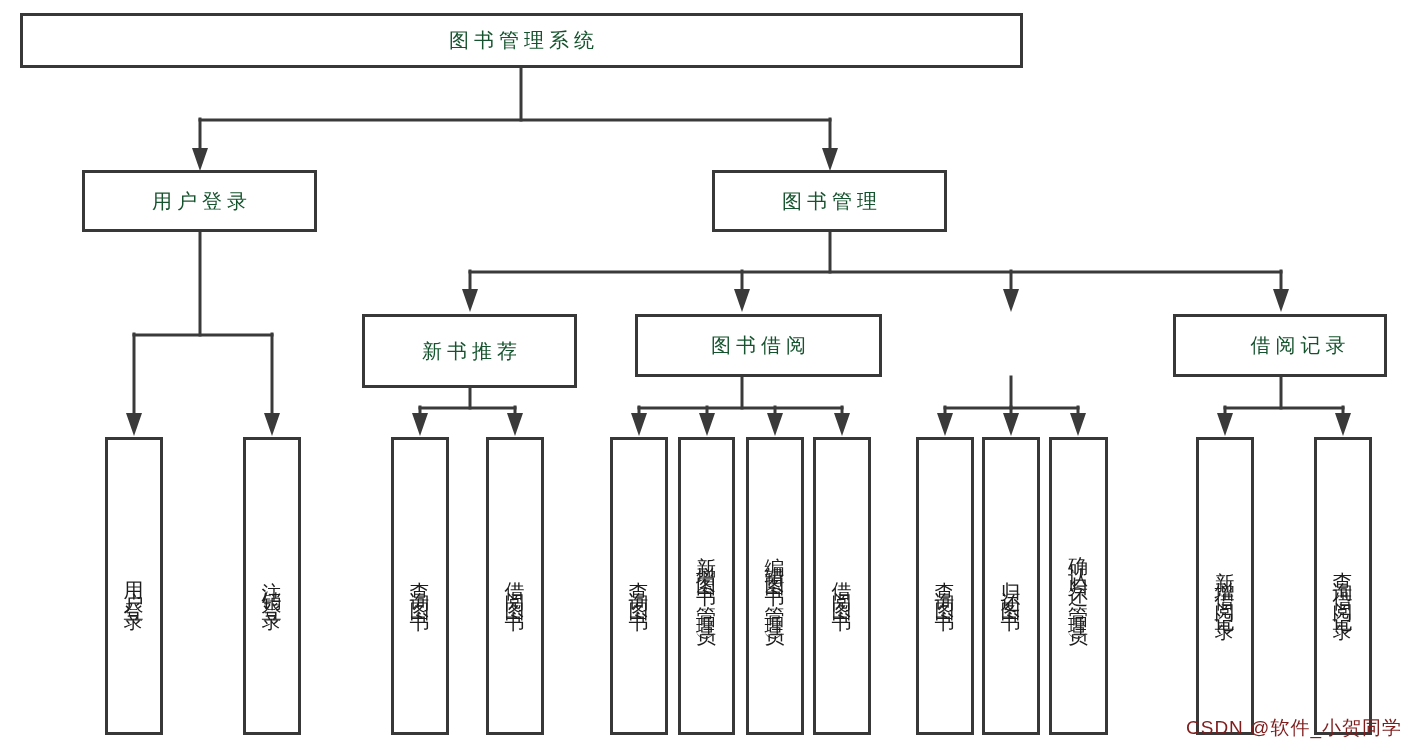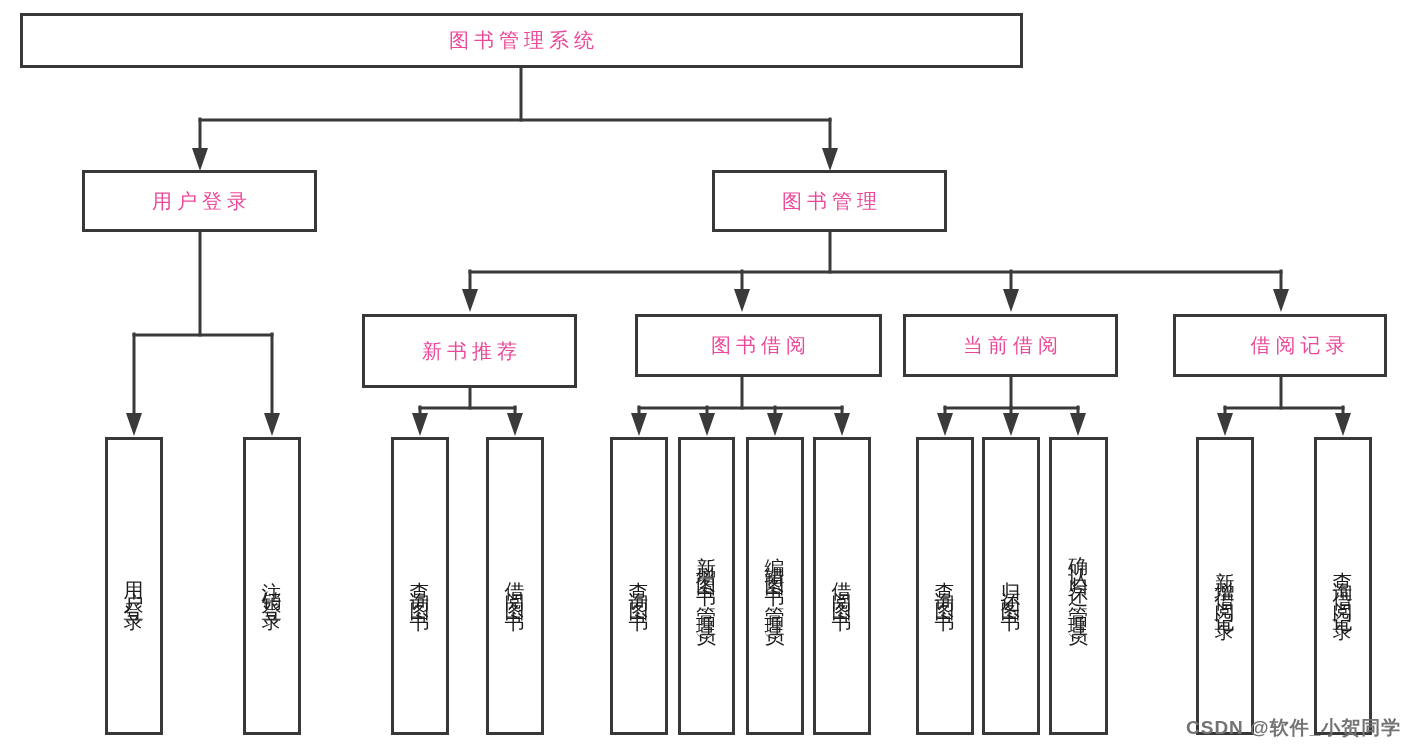--- a/index.html
+++ b/index.html
@@ -25,41 +25,40 @@
     display: flex;
     align-items: center;
     justify-content: center;
     color: #1c1c1c;
   }
   .hlabel {
     font-size: 20px;
     letter-spacing: 5px;
     text-indent: 5px;
     white-space: nowrap;
-    color: #ec4899;
+    color: #14532d;
   }
   .vlabel {
     writing-mode: vertical-rl;
     text-orientation: mixed;
     font-size: 20px;
     letter-spacing: 10px;
     line-height: 1;
     white-space: nowrap;
     color: #1c1c1c;
   }
   .watermark {
     position: absolute;
     left: 1186px;
     top: 715px;
     font-size: 19px;
     letter-spacing: 1px;
-    color: #737373;
+    color: #7f1d1d;
     white-space: nowrap;
     z-index: 5;
-    font-weight: bold;
   }
 </style>
 </head>
 <body>
 
 <div class="canvas">
 
   <svg class="wires" width="1405" height="747" viewBox="0 0 1405 747" xmlns="http://www.w3.org/2000/svg">
     <g stroke="#3a3a3a" stroke-width="3" fill="none" stroke-linecap="square">
 
@@ -139,23 +138,20 @@
   <div class="node" style="left:712px; top:170px; width:235px; height:62px;">
     <span class="hlabel">图书管理</span>
   </div>
 
   <div class="node" style="left:362px; top:314px; width:215px; height:74px;">
     <span class="hlabel">新书推荐</span>
   </div>
   <div class="node" style="left:635px; top:314px; width:247px; height:63px;">
     <span class="hlabel">图书借阅</span>
   </div>
-  <div class="node" style="left:903px; top:314px; width:215px; height:63px;">
-    <span class="hlabel">当前借阅</span>
-  </div>
   <div class="node" style="left:1173px; top:314px; width:214px; height:63px;padding-left:36px;">
     <span class="hlabel">借阅记录</span>
   </div>
 
   <div class="node" style="left:105px; top:437px; width:58px; height:298px;">
     <span class="vlabel">用户登录</span>
   </div>
   <div class="node" style="left:243px; top:437px; width:58px; height:298px;">
     <span class="vlabel">注销登录</span>
   </div>

